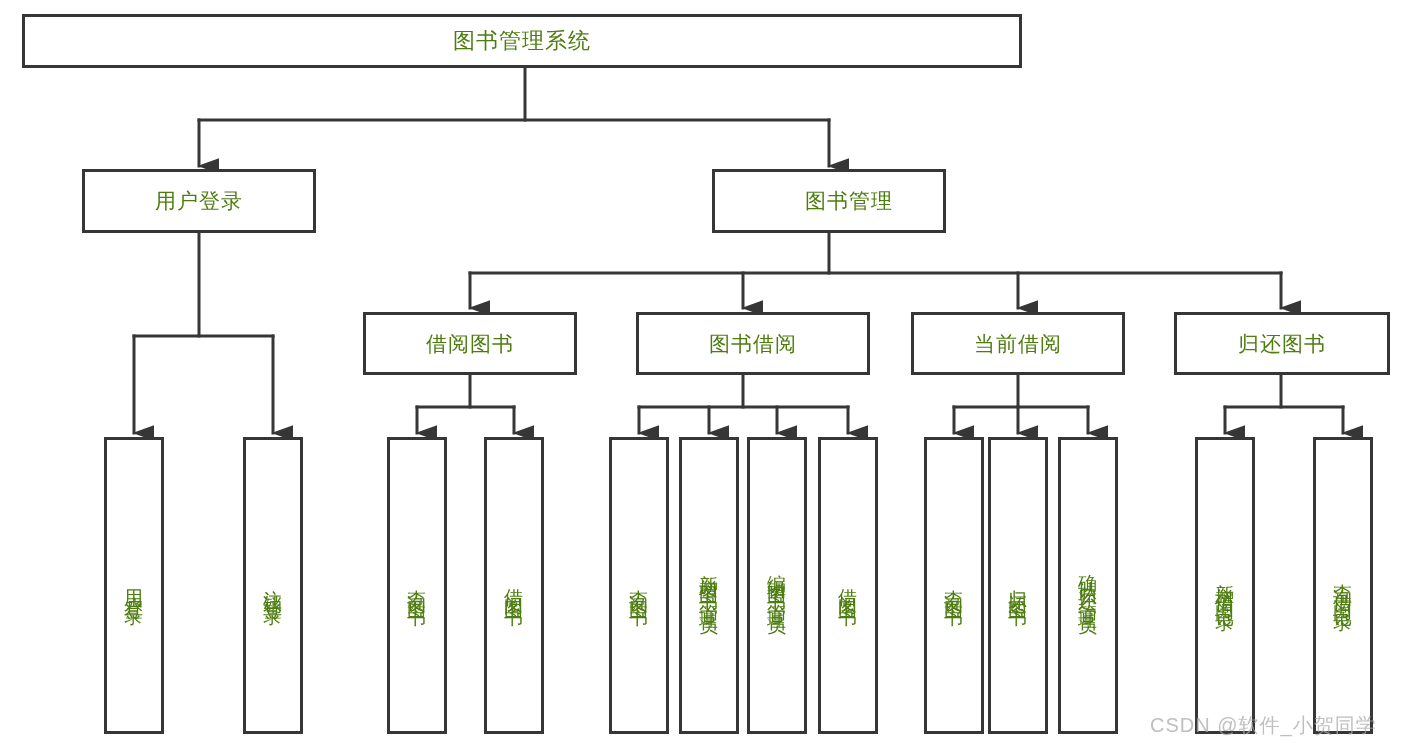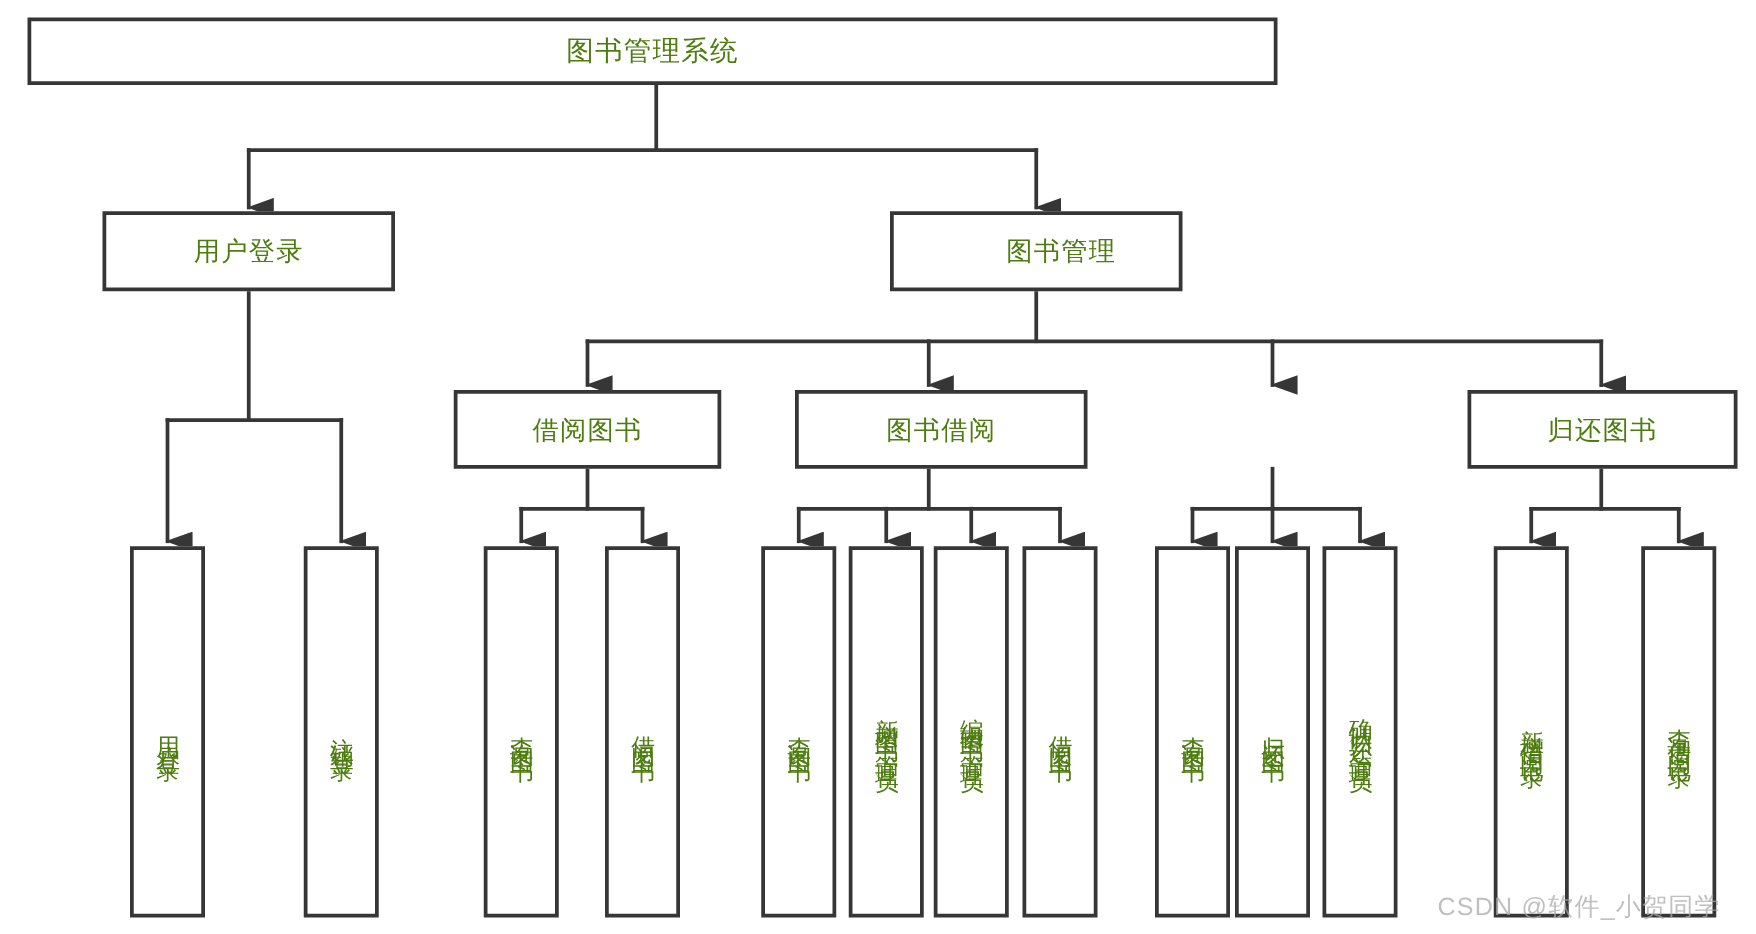--- a/index.html
+++ b/index.html
@@ -148,20 +148,23 @@
   <div class="node h" id="node-l2-1">
     <span>图书管理</span>
   </div>
 
   <div class="node h" id="node-l3-0">
     <span>借阅图书</span>
   </div>
   <div class="node h" id="node-l3-1">
     <span>图书借阅</span>
   </div>
+  <div class="node h" id="node-l3-2">
+    <span>当前借阅</span>
+  </div>
   <div class="node h" id="node-l3-3">
     <span>归还图书</span>
   </div>
 
   <div class="node leaf" id="node-leaf-0">
     <span class="vtext">用户登录</span>
   </div>
   <div class="node leaf" id="node-leaf-1">
     <span class="vtext">注销登录</span>
   </div>

